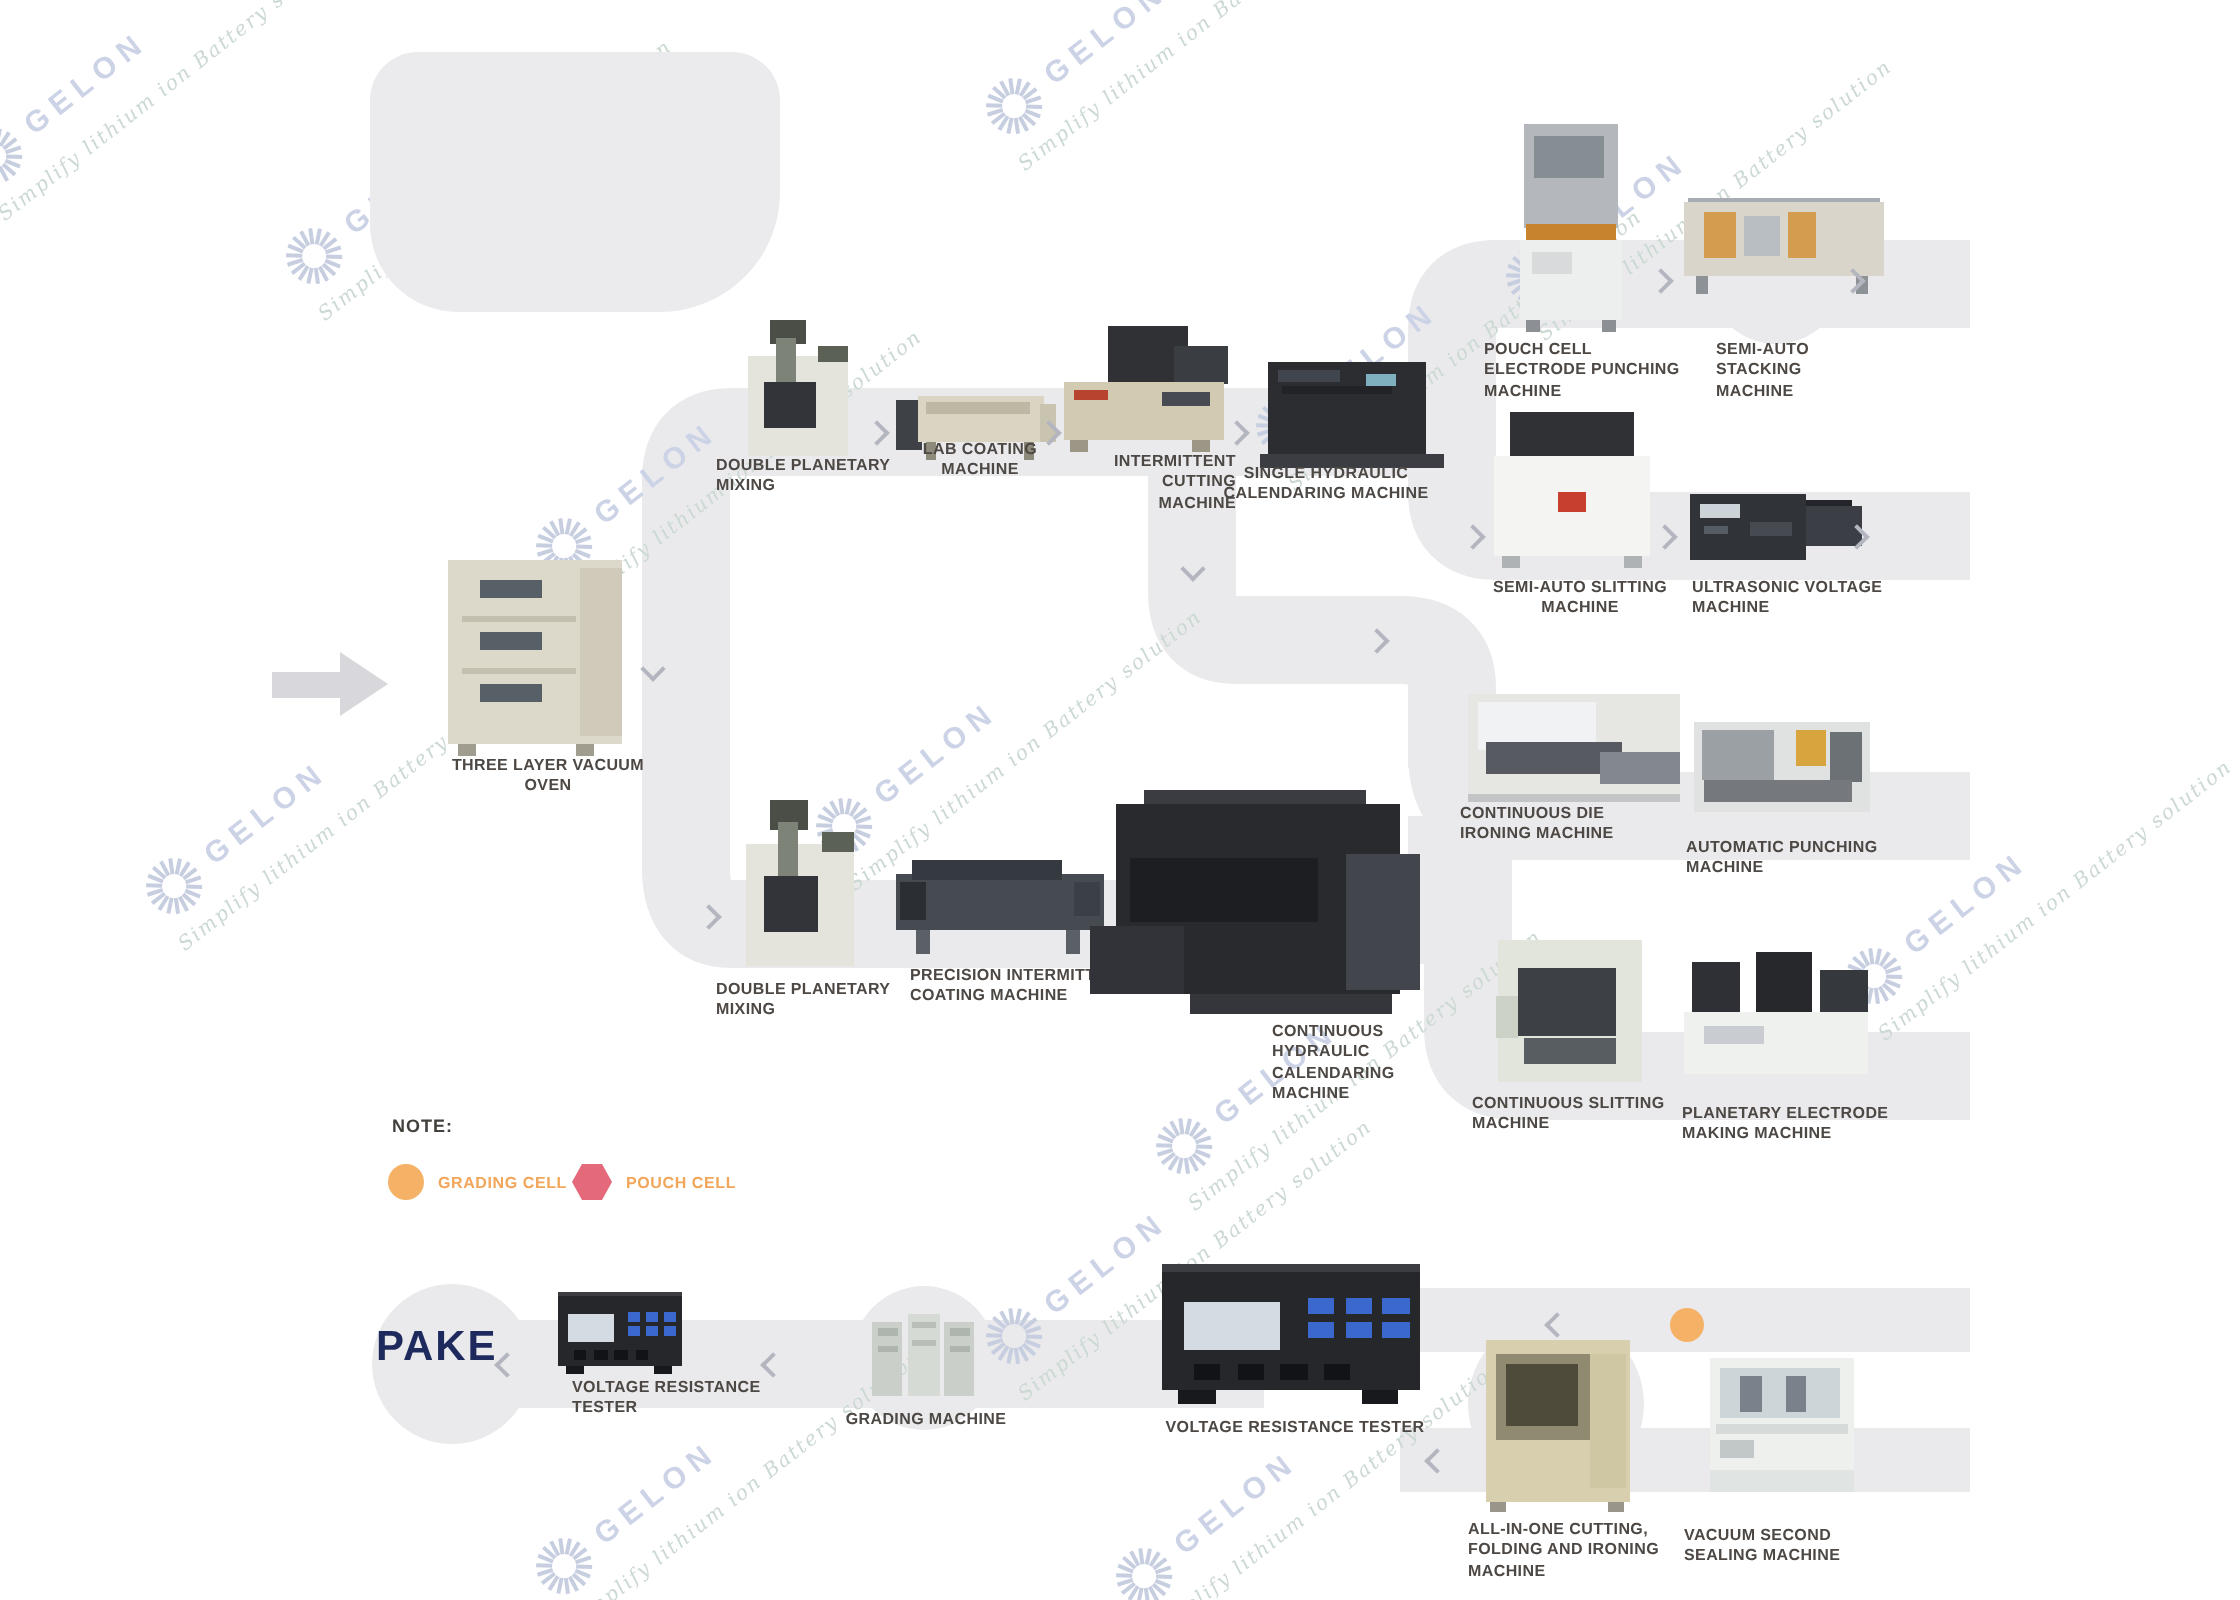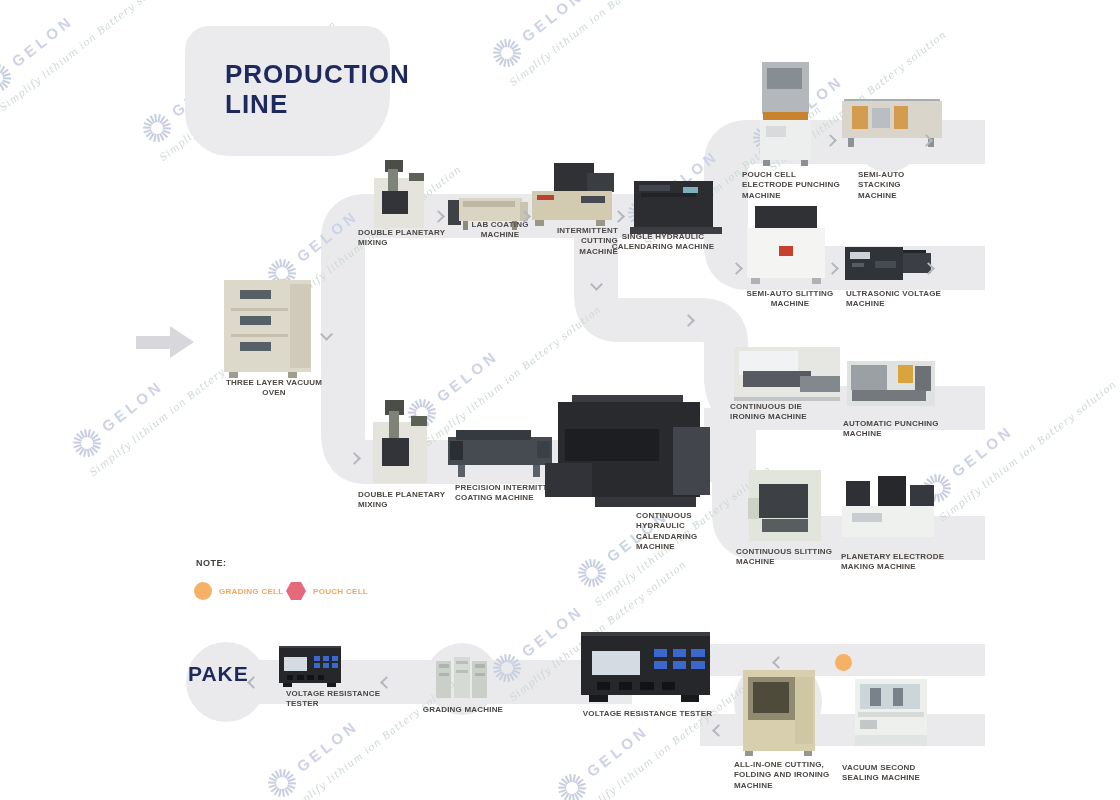--- a/index.html
+++ b/index.html
@@ -340,21 +340,20 @@
           <line x1="12.999999999999996" y1="10.80384757729337" x2="8.999999999999993" y2="3.8756443470178628" stroke="#c6cee0" stroke-width="2"></line>
           <line x1="14.958110933998418" y1="10.091153481926753" x2="13.568925512662975" y2="2.212691457829088" stroke="#c6cee0" stroke-width="2"></line>
           <line x1="17.04188906600158" y1="10.091153481926751" x2="18.43107448733702" y2="2.212691457829086" stroke="#c6cee0" stroke-width="2"></line>
           <line x1="19" y1="10.803847577293368" x2="23" y2="3.875644347017859" stroke="#c6cee0" stroke-width="2"></line>
           <line x1="20.596266658713866" y1="12.143274341880762" x2="26.72462220366569" y2="7.000973464388446" stroke="#c6cee0" stroke-width="2"></line>
           <line x1="21.63815572471545" y1="13.947879140045988" x2="29.155696691002717" y2="11.21171799344064" stroke="#c6cee0" stroke-width="2"></line>
         </svg><span class="brand">GELON</span><br><span class="tag">Simplify lithium ion Battery solution</span></div>
     </div>
 
   <div class="title-blob"></div>
-  <div class="title-text">PRODUCTION<br>LINE</div>
 
   <div class="entry-shaft"></div>
   <div class="entry-head"></div>
 
   <div id="machines-layer">
       <div>
         <div class="mimg" style="left: 212px; top: 278px; width: 118px; height: 100px;">
           <div class="part" style="left: 10%; top: 2%; width: 74%; height: 92%; background: rgb(220, 216, 202);"></div>
           <div class="part" style="left: 66%; top: 6%; width: 18%; height: 84%; background: rgb(207, 202, 186);"></div>
           <div class="part" style="left: 16%; top: 30%; width: 48%; height: 3%; background: rgb(196, 191, 174);"></div>
@@ -379,21 +378,21 @@
       </div>
       <div>
         <div class="mimg" style="left: 446px; top: 184px; width: 84px; height: 52px;">
           <div class="part" style="left: 2%; top: 30%; width: 16%; height: 48%; background: rgb(62, 66, 70);"></div>
           <div class="part" style="left: 16%; top: 26%; width: 74%; height: 46%; background: rgb(217, 213, 194);"></div>
           <div class="part" style="left: 20%; top: 32%; width: 62%; height: 12%; background: rgb(189, 184, 164);"></div>
           <div class="part" style="left: 88%; top: 34%; width: 10%; height: 38%; background: rgb(201, 196, 176);"></div>
           <div class="part" style="left: 20%; top: 72%; width: 6%; height: 16%; background: rgb(141, 138, 124);"></div>
           <div class="part" style="left: 78%; top: 72%; width: 6%; height: 16%; background: rgb(141, 138, 124);"></div>
         </div>
-        <div class="mlabel" style="left: 468px; top: 220px; width: 64px; text-align: center;">LAB COATING MACHINE</div>
+        <div class="mlabel" style="left: 458px; top: 220px; width: 64px; text-align: center;">LAB COATING MACHINE</div>
       </div>
       <div>
         <div class="mimg" style="left: 526px; top: 162px; width: 92px; height: 68px;">
           <div class="part" style="left: 30%; top: 2%; width: 44%; height: 42%; background: rgb(47, 49, 52);"></div>
           <div class="part" style="left: 66%; top: 16%; width: 30%; height: 28%; background: rgb(58, 61, 66);"></div>
           <div class="part" style="left: 6%; top: 42%; width: 88%; height: 44%; background: rgb(210, 203, 178);"></div>
           <div class="part" style="left: 12%; top: 48%; width: 18%; height: 8%; background: rgb(184, 67, 47);"></div>
           <div class="part" style="left: 60%; top: 50%; width: 26%; height: 10%; background: rgb(71, 74, 80);"></div>
           <div class="part" style="left: 10%; top: 86%; width: 10%; height: 8%; background: rgb(155, 150, 133);"></div>
           <div class="part" style="left: 76%; top: 86%; width: 10%; height: 8%; background: rgb(155, 150, 133);"></div>

